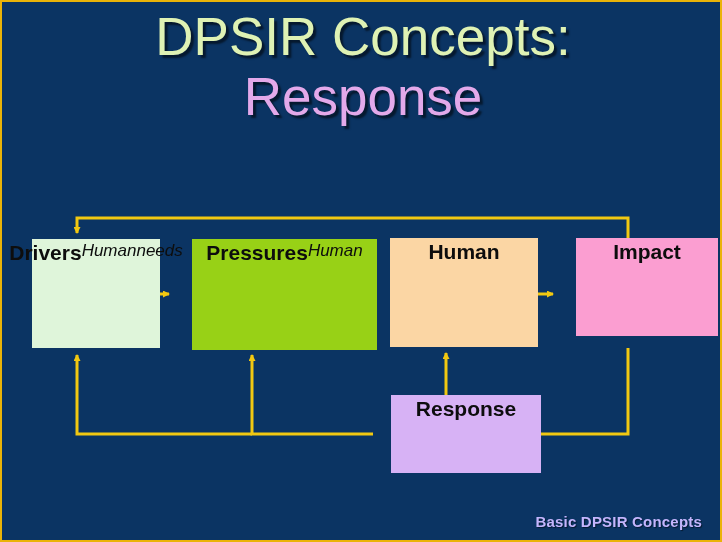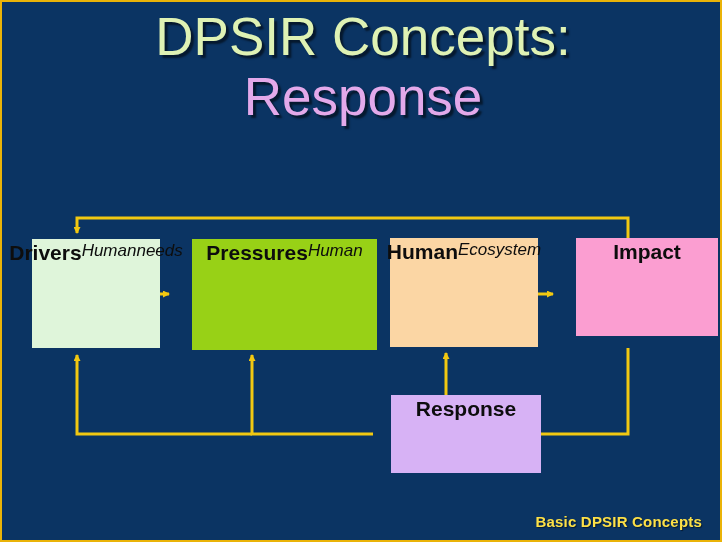--- a/index.html
+++ b/index.html
@@ -87,21 +87,21 @@
   #node-impact    { left: 556px; top: 236px; width: 142px; height: 98px; background: #fb9ed1; }
   #node-response  { left: 371px; top: 393px; width: 150px; height: 78px;  background: #d7b2f5; }
 
   
   #footer-label {
     position: absolute;
     right: 18px;
     bottom: 10px;
     font-size: 15px;
     font-weight: bold;
-    color: #fde047;
+    color: #c4b5fd;
     text-shadow: 1px 1px 1px rgba(0,0,0,0.5);
     letter-spacing: 0.2px;
   }
 </style>
 </head>
 <body>
 
 <div id="slide">
 
   <div id="title-block">
@@ -150,21 +150,20 @@
     <div class="node-sub">needs</div>
   </div>
 
   <div class="node" id="node-pressures">
     <div class="node-title">Pressures</div>
     <div class="node-sub">Human</div>
   </div>
 
   <div class="node" id="node-state">
     <div class="node-title">Human</div>
-    <div class="node-sub">Ecosystem</div>
   </div>
 
   <div class="node" id="node-impact">
     <div class="node-title">Impact</div>
   </div>
 
   <div class="node" id="node-response">
     <div class="node-title">Response</div>
   </div>
 

